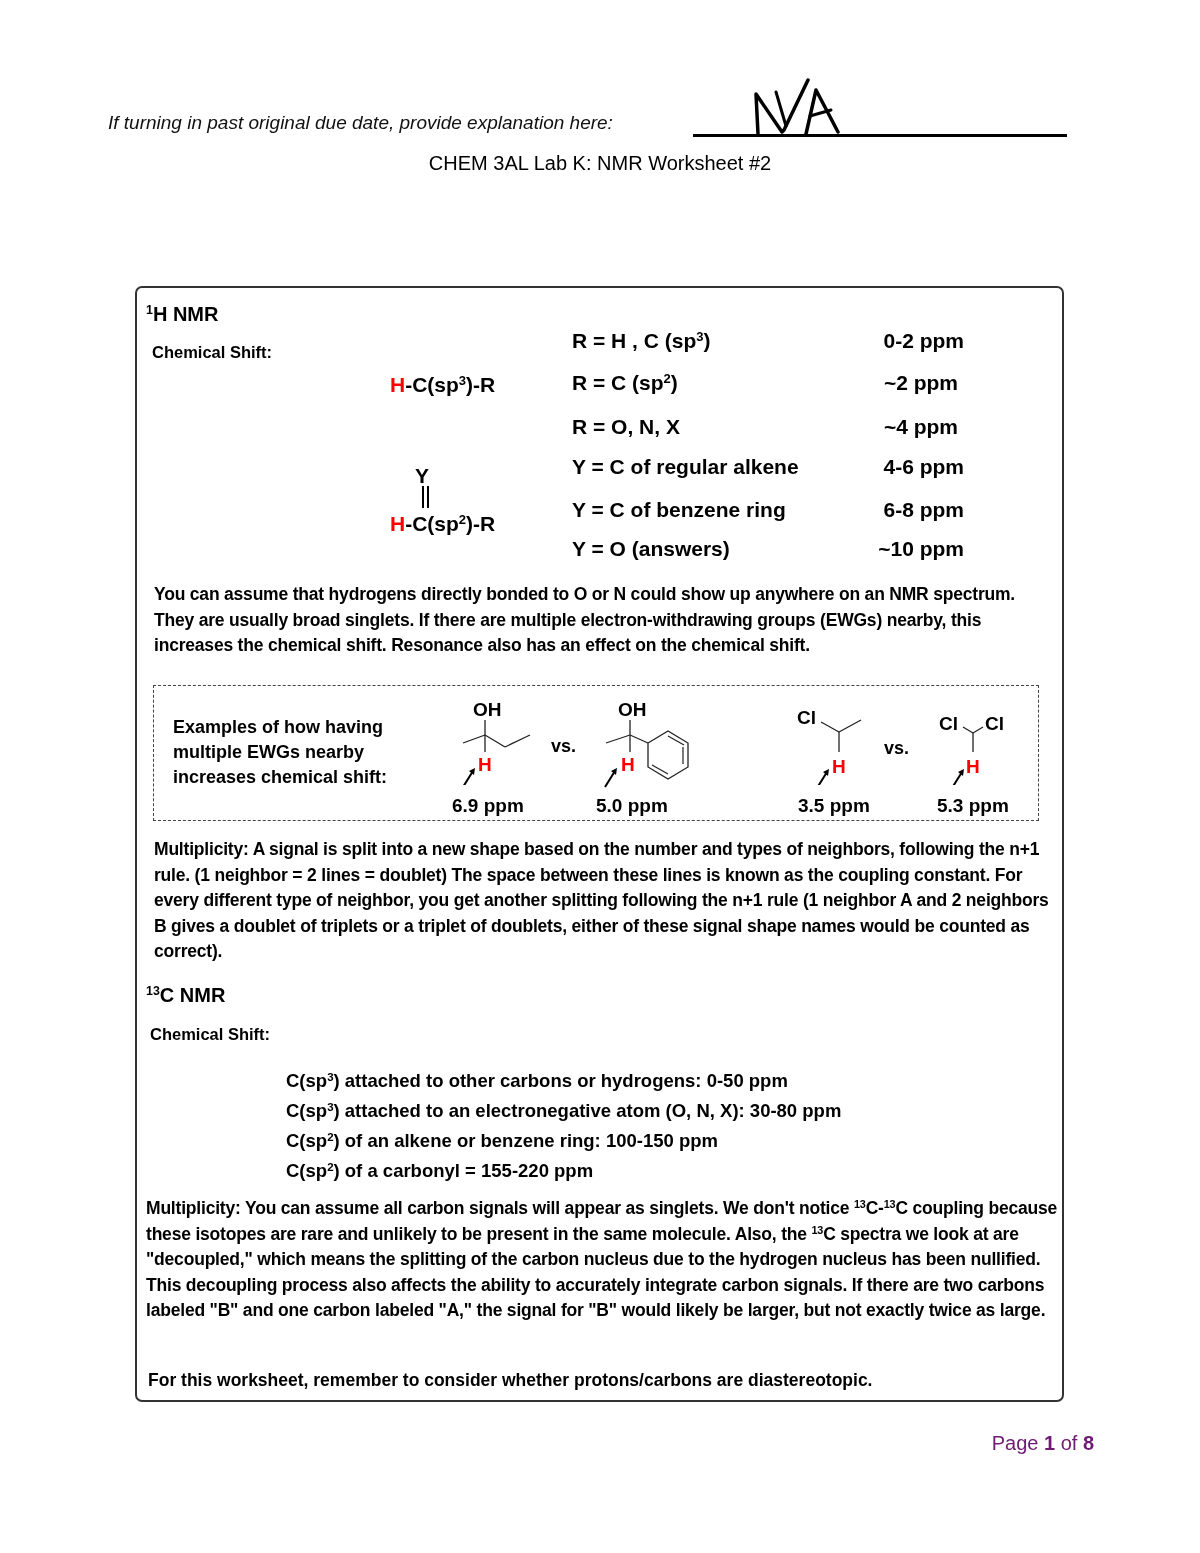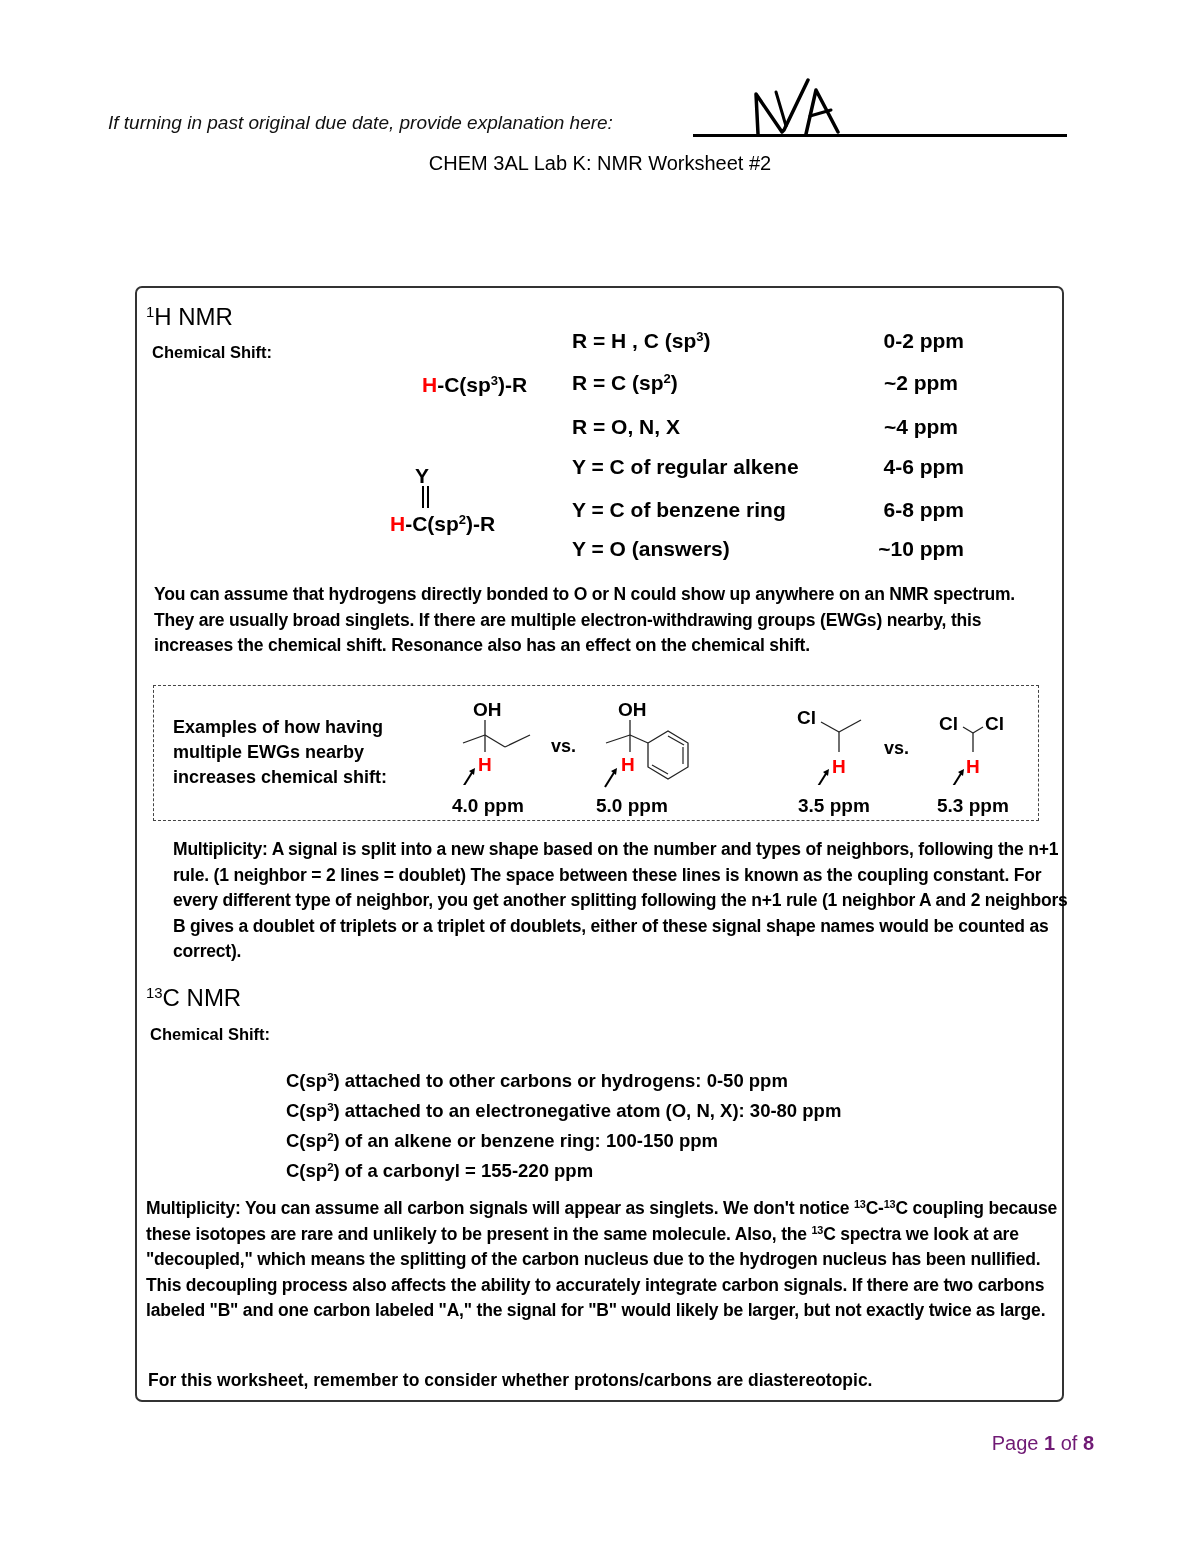--- a/index.html
+++ b/index.html
@@ -23,50 +23,50 @@
       text-decoration: underline; text-decoration-thickness: 2px; text-underline-offset: 3px;
     }
     #notice span { display: block; }
 
     
     #info-box {
       left: 135px; top: 286px; width: 929px; height: 1116px;
       border: 2px solid #333; border-radius: 7px; box-sizing: border-box;
     }
 
-    .sec-title { font-weight: normal; font-size: 24px; }
+    .sec-title { font-weight: bold; font-size: 20px; }
     .sub-title { font-weight: bold; font-size: 16.5px; }
     .body-text { font-weight: bold; font-size: 17.5px; line-height: 25.5px; letter-spacing: -0.2px; }
 
     #h-title { left: 146px; top: 303px; }
     #h-chem-label { left: 152px; top: 343px; }
 
     .formula { font-weight: bold; font-size: 21px; }
     .red { color: #ff0000; }
-    #formula-sp3 { left: 390px; top: 373px; margin-left: 32px; }
+    #formula-sp3 { left: 390px; top: 373px; }
     #formula-sp2 { left: 390px; top: 512px; }
     #formula-y { left: 415px; top: 464px; font-weight: bold; font-size: 21px; }
     #formula-dbl { left: 420px; top: 486px; width: 10px; height: 22px; }
 
     .shift-row { position: absolute; left: 572px; width: 400px; height: 28px; font-weight: bold; font-size: 21px; }
     .shift-row .cond { position: absolute; left: 0; top: 0; white-space: nowrap; }
     .shift-row .val { position: absolute; right: 8px; top: 0; white-space: nowrap; }
 
     #h-para { left: 154px; top: 582px; width: 890px; }
 
     #ewg-box {
       left: 153px; top: 685px; width: 886px; height: 136px;
       border: 1.5px dashed #444; box-sizing: border-box;
     }
     #ewg-label { left: 173px; top: 715px; width: 260px; font-weight: bold; font-size: 18px; line-height: 25px; }
     .mol { position: absolute; }
     .ppm { position: absolute; font-weight: bold; font-size: 19px; }
     .vs { position: absolute; font-weight: bold; font-size: 18px; }
 
-    #h-mult { left: 154px; top: 837px; width: 905px; margin-left: 19px; }
+    #h-mult { left: 154px; top: 837px; width: 905px; }
 
     #c-title { left: 146px; top: 984px; }
     #c-chem-label { left: 150px; top: 1025px; }
     .c-line { position: absolute; left: 286px; font-weight: bold; font-size: 18.5px; white-space: nowrap; }
 
     #c-mult { left: 146px; top: 1196px; width: 912px; }
     #c-footer-note { left: 148px; top: 1370px; width: 910px; font-weight: bold; font-size: 17.5px; }
 
     #page-num { right: 106px; top: 1432px; font-size: 20px; color: #701a75; }
     #page-num b { font-weight: bold; }
@@ -138,21 +138,21 @@
   <text x="18" y="21" font-family="Liberation Sans, sans-serif" font-weight="bold" font-size="19">OH</text>
   <line x1="30" y1="25" x2="30" y2="40" stroke="#222" stroke-width="1.3"></line>
   <line x1="8" y1="48" x2="30" y2="40" stroke="#222" stroke-width="1.3"></line>
   <line x1="30" y1="40" x2="50" y2="52" stroke="#222" stroke-width="1.3"></line>
   <line x1="50" y1="52" x2="75" y2="40" stroke="#222" stroke-width="1.3"></line>
   <line x1="30" y1="40" x2="30" y2="57" stroke="#222" stroke-width="1.3"></line>
   <text x="23" y="76" fill="#ff0000" font-family="Liberation Sans, sans-serif" font-weight="bold" font-size="19">H</text>
   <path d="M8 92 L18 76" stroke="#000" stroke-width="2"></path>
   <path d="M14 76 L20 73 L19 80 Z" fill="#000"></path>
 </svg>
-<div class="ppm" style="left:452px; top:795px;">4.0 ppm</div>
+<div class="ppm" style="left:452px; top:795px;">6.9 ppm</div>
 
 <div class="vs" style="left:551px; top:736px;">vs.</div>
 
 <svg class="mol" style="left:600px; top:695px; width:115px; height:95px;" viewBox="0 0 115 95">
   <text x="18" y="21" font-family="Liberation Sans, sans-serif" font-weight="bold" font-size="19">OH</text>
   <line x1="30" y1="25" x2="30" y2="40" stroke="#222" stroke-width="1.3"></line>
   <line x1="6" y1="48" x2="30" y2="40" stroke="#222" stroke-width="1.3"></line>
   <line x1="30" y1="40" x2="48" y2="48" stroke="#222" stroke-width="1.3"></line>
   <line x1="30" y1="40" x2="30" y2="57" stroke="#222" stroke-width="1.3"></line>
   <polygon points="48,48 68,36 88,48 88,72 68,84 48,72" fill="none" stroke="#222" stroke-width="1.3"></polygon>

